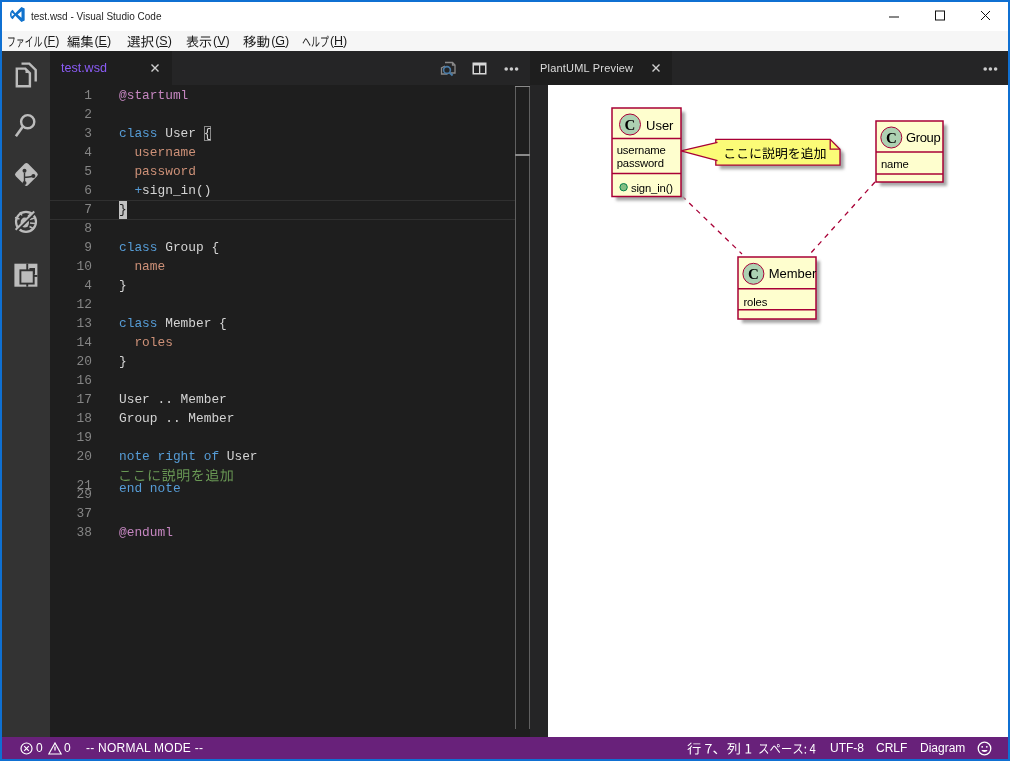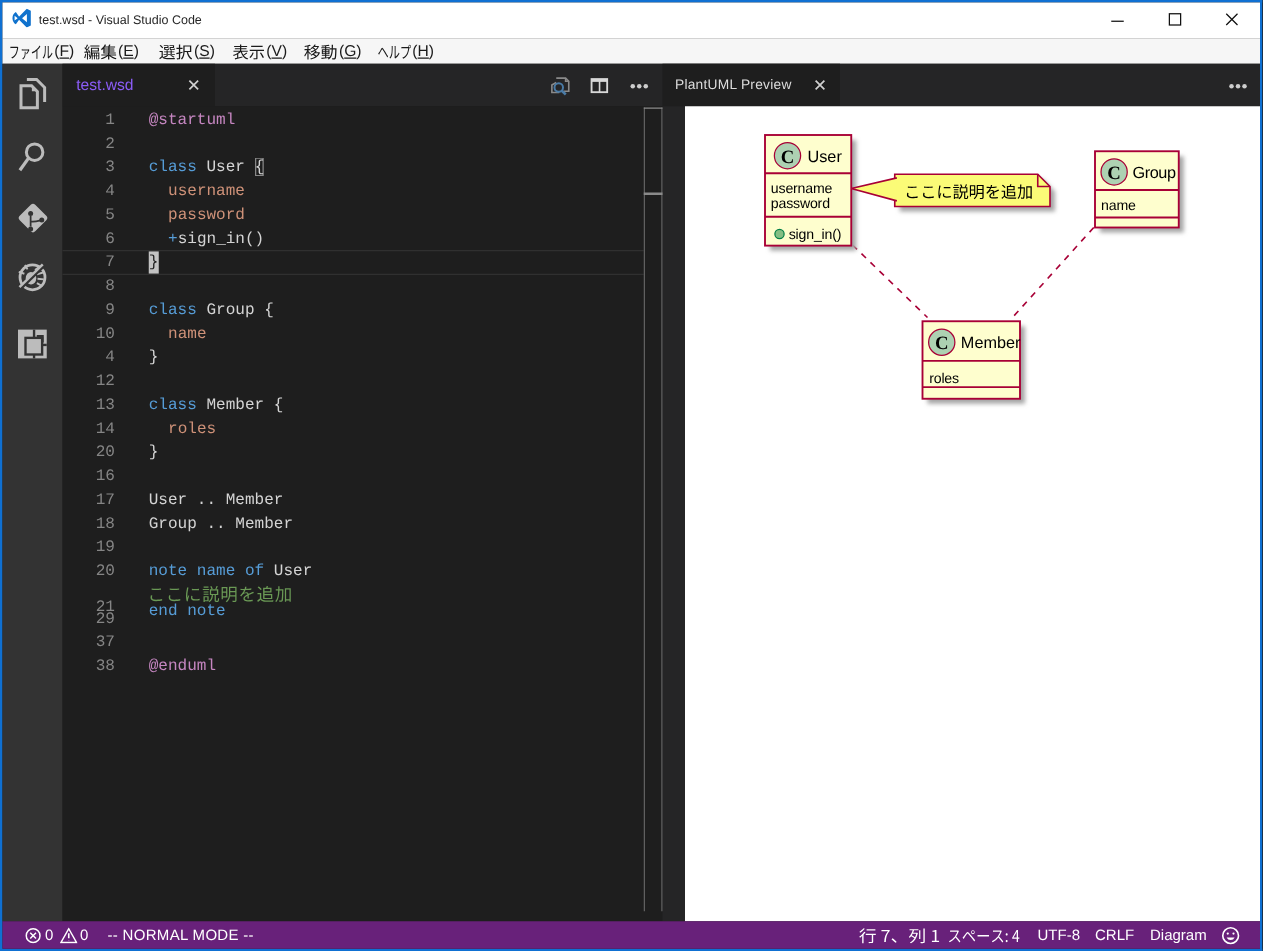--- a/index.html
+++ b/index.html
@@ -182,21 +182,21 @@
 <div class="cl" style="top:333px">  <span class="o">roles</span></div>
 <div class="ln" style="top:352px">20</div>
 <div class="cl" style="top:352px">}</div>
 <div class="ln" style="top:371px">16</div>
 <div class="ln" style="top:390px">17</div>
 <div class="cl" style="top:390px">User .. Member</div>
 <div class="ln" style="top:409px">18</div>
 <div class="cl" style="top:409px">Group .. Member</div>
 <div class="ln" style="top:428px">19</div>
 <div class="ln" style="top:447px">20</div>
-<div class="cl" style="top:447px"><span class="k">note name of</span> User</div>
+<div class="cl" style="top:447px"><span class="k">note right of</span> User</div>
 <div class="ln" style="top:476px">21</div>
 <div class="ln" style="top:485px">29</div>
 <div class="cl" style="top:479px"><span class="k">end note</span></div>
 <div class="ln" style="top:504px">37</div>
 <div class="ln" style="top:523px">38</div>
 <div class="cl" style="top:523px"><span class="m">@enduml</span></div>
 <svg class="abs" style="left:117.5px;top:466px" width="125" height="19" viewBox="0 0 125 19">
     <g transform="translate(0,14.5)">
       <g transform="translate(0,0) scale(1.0,1)">
         <path d="M3.3 -9.8V-8.7C4.4 -8.6 5.6 -8.5 7 -8.5C8.3 -8.5 9.8 -8.6 10.8 -8.7V-9.8C9.8 -9.7 8.3 -9.6 7 -9.6C5.6 -9.6 4.3 -9.7 3.3 -9.8ZM3.9 -4.2 2.7 -4.3C2.6 -3.7 2.4 -3.1 2.4 -2.4C2.4 -0.6 4.1 0.4 6.9 0.4C8.9 0.4 10.7 0.1 11.7 -0.1L11.7 -1.3C10.6 -1 8.8 -0.8 6.9 -0.8C4.6 -0.8 3.6 -1.5 3.6 -2.6C3.6 -3.1 3.7 -3.6 3.9 -4.2Z M17.8 -9.8V-8.7C18.9 -8.6 20.1 -8.5 21.5 -8.5C22.8 -8.5 24.4 -8.6 25.3 -8.7V-9.8C24.3 -9.7 22.9 -9.6 21.5 -9.6C20.1 -9.6 18.8 -9.7 17.8 -9.8ZM18.4 -4.2 17.3 -4.3C17.1 -3.7 17 -3.1 17 -2.4C17 -0.6 18.6 0.4 21.5 0.4C23.5 0.4 25.2 0.1 26.2 -0.1L26.2 -1.3C25.2 -1 23.4 -0.8 21.4 -0.8C19.2 -0.8 18.1 -1.5 18.1 -2.6C18.1 -3.1 18.2 -3.6 18.4 -4.2Z M35.5 -9.5V-8.3C37 -8.2 39.7 -8.2 41.2 -8.3V-9.5C39.8 -9.3 37 -9.2 35.5 -9.5ZM36 -3.8 35 -3.9C34.9 -3.2 34.8 -2.7 34.8 -2.2C34.8 -0.9 35.8 -0.1 38.2 -0.1C39.6 -0.1 40.8 -0.2 41.7 -0.4L41.7 -1.6C40.5 -1.3 39.4 -1.2 38.2 -1.2C36.3 -1.2 35.8 -1.8 35.8 -2.5C35.8 -2.8 35.9 -3.2 36 -3.8ZM32.8 -10.5 31.6 -10.6C31.6 -10.3 31.5 -10 31.5 -9.6C31.3 -8.5 30.8 -6.1 30.8 -4C30.8 -2.1 31.1 -0.5 31.4 0.5L32.4 0.4C32.3 0.3 32.3 0.1 32.3 -0.1C32.3 -0.3 32.3 -0.5 32.4 -0.7C32.5 -1.4 33 -2.9 33.4 -3.9L32.8 -4.3C32.6 -3.7 32.2 -2.9 32 -2.3C31.9 -3 31.9 -3.5 31.9 -4.2C31.9 -5.8 32.3 -8.3 32.6 -9.6C32.6 -9.8 32.7 -10.3 32.8 -10.5Z M50.9 -8.2H55.5V-5.4H50.9ZM44.9 -7.4V-6.6H48.8V-7.4ZM44.9 -11.3V-10.4H48.8V-11.3ZM44.9 -5.5V-4.7H48.8V-5.5ZM44.2 -9.4V-8.5H49.3V-9.4ZM44.8 -3.6V1.1H45.8V0.5H48.9V0.4C49.1 0.6 49.4 1 49.5 1.2C51.7 0 52.2 -2 52.4 -4.5H53.7V-0.3C53.7 0.7 53.9 1 54.9 1C55.1 1 55.8 1 56.1 1C56.9 1 57.2 0.5 57.3 -1.7C57 -1.8 56.6 -1.9 56.4 -2.1C56.3 -0.2 56.3 0.1 55.9 0.1C55.8 0.1 55.2 0.1 55 0.1C54.7 0.1 54.7 0 54.7 -0.4V-4.5H56.6V-9.2H55.1C55.5 -9.8 55.9 -10.7 56.3 -11.5L55.2 -11.8C55 -11.1 54.6 -10.1 54.2 -9.4L55 -9.2H51.5L52.2 -9.5C52 -10.1 51.6 -11 51.1 -11.7L50.2 -11.4C50.6 -10.7 51 -9.8 51.2 -9.2H49.9V-4.5H51.4C51.2 -2.4 50.8 -0.6 48.9 0.4V-3.6ZM45.8 -2.7H47.9V-0.4H45.8Z M62.9 -6.3V-3.5H60.3V-6.3ZM62.9 -7.3H60.3V-9.9H62.9ZM59.3 -10.9V-1.2H60.3V-2.5H63.9V-10.9ZM70.2 -10.2V-7.8H66.2V-10.2ZM65.2 -11.2V-6.2C65.2 -4 65 -1.3 62.6 0.5C62.8 0.6 63.2 1 63.4 1.2C65 -0 65.7 -1.7 66 -3.4H70.2V-0.3C70.2 -0 70.1 0.1 69.8 0.1C69.6 0.1 68.7 0.1 67.8 0.1C67.9 0.4 68.1 0.8 68.2 1.1C69.4 1.1 70.1 1.1 70.6 0.9C71 0.7 71.2 0.4 71.2 -0.3V-11.2ZM70.2 -6.8V-4.3H66.2C66.2 -5 66.2 -5.6 66.2 -6.2V-6.8Z M85.1 -6.2 84.6 -7.2C84.2 -7 83.9 -6.9 83.5 -6.7C82.8 -6.3 81.9 -6 80.9 -5.5C80.7 -6.4 80 -6.8 79.1 -6.8C78.5 -6.8 77.7 -6.6 77.1 -6.3C77.6 -6.9 78.1 -7.7 78.4 -8.5C79.9 -8.5 81.7 -8.6 83 -8.8L83.1 -9.9C81.7 -9.6 80.2 -9.5 78.8 -9.5C79 -10.1 79.1 -10.7 79.2 -11.1L78 -11.2C78 -10.7 77.9 -10 77.7 -9.4L76.8 -9.4C76.1 -9.4 75.1 -9.5 74.4 -9.6V-8.5C75.2 -8.5 76.1 -8.4 76.7 -8.4H77.3C76.8 -7.3 75.8 -5.9 74.1 -4.1L75 -3.4C75.5 -4 75.9 -4.5 76.3 -4.9C76.9 -5.5 77.8 -5.9 78.7 -5.9C79.3 -5.9 79.8 -5.7 80 -5.1C78.3 -4.2 76.7 -3.2 76.7 -1.5C76.7 0.2 78.3 0.6 80.3 0.6C81.5 0.6 83.1 0.5 84.1 0.4L84.2 -0.7C82.9 -0.5 81.4 -0.4 80.3 -0.4C78.9 -0.4 77.8 -0.6 77.8 -1.7C77.8 -2.6 78.7 -3.3 80 -4C80 -3.3 80 -2.4 80 -1.8H81.1L81 -4.5C82.1 -5 83.1 -5.4 83.9 -5.7C84.2 -5.9 84.7 -6.1 85.1 -6.2Z M88.1 -10.8C89 -10.2 90.1 -9.2 90.5 -8.5L91.4 -9.2C90.9 -9.9 89.8 -10.8 88.9 -11.4ZM91 -6.2H88V-5.2H89.9V-1.7C89.2 -1.1 88.4 -0.5 87.8 -0.1L88.3 1C89.1 0.4 89.8 -0.2 90.5 -0.8C91.4 0.3 92.6 0.8 94.5 0.9C96 0.9 98.9 0.9 100.5 0.8C100.5 0.5 100.7 -0 100.8 -0.3C99.1 -0.1 96 -0.1 94.5 -0.2C92.9 -0.2 91.6 -0.7 91 -1.7ZM92.5 -10.3V-1.3H99.8V-5.3H93.6V-6.6H99.2V-10.3H96L96.5 -11.6L95.3 -11.8C95.2 -11.4 95.1 -10.8 94.9 -10.3ZM93.6 -9.4H98.2V-7.5H93.6ZM93.6 -4.4H98.8V-2.2H93.6Z M109.9 -10V0.9H110.9V-0.1H113.6V0.8H114.6V-10ZM110.9 -1.1V-9H113.6V-1.1ZM104.6 -11.6 104.6 -9.1H102.6V-8.1H104.5C104.4 -4.5 104 -1.4 102.2 0.4C102.5 0.6 102.9 0.9 103.1 1.1C104.9 -0.9 105.4 -4.3 105.6 -8.1H107.7C107.6 -2.7 107.4 -0.8 107.2 -0.4C107 -0.2 106.9 -0.1 106.7 -0.1C106.4 -0.1 105.8 -0.1 105.2 -0.2C105.3 0.1 105.4 0.5 105.5 0.9C106.1 0.9 106.8 0.9 107.1 0.9C107.5 0.8 107.8 0.7 108.1 0.3C108.5 -0.3 108.6 -2.3 108.7 -8.6C108.7 -8.7 108.7 -9.1 108.7 -9.1H105.6L105.6 -11.6Z" fill="#6a9955"></path>

